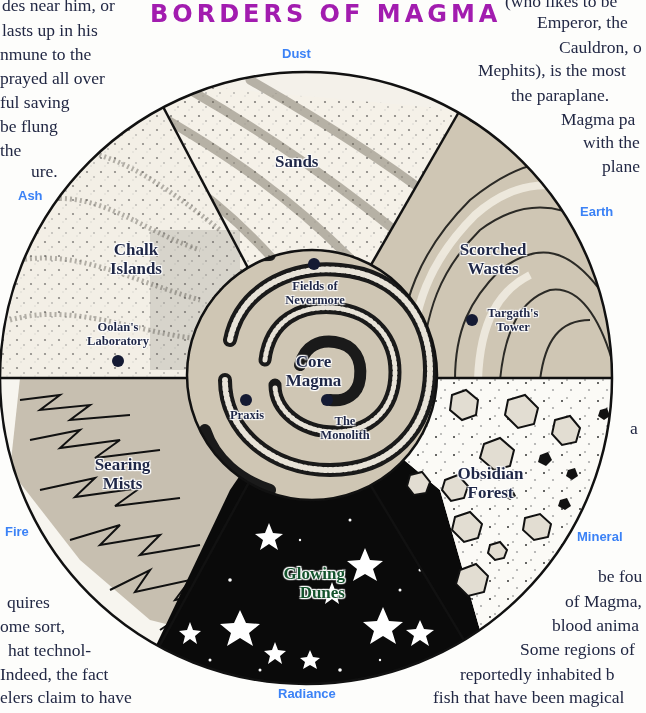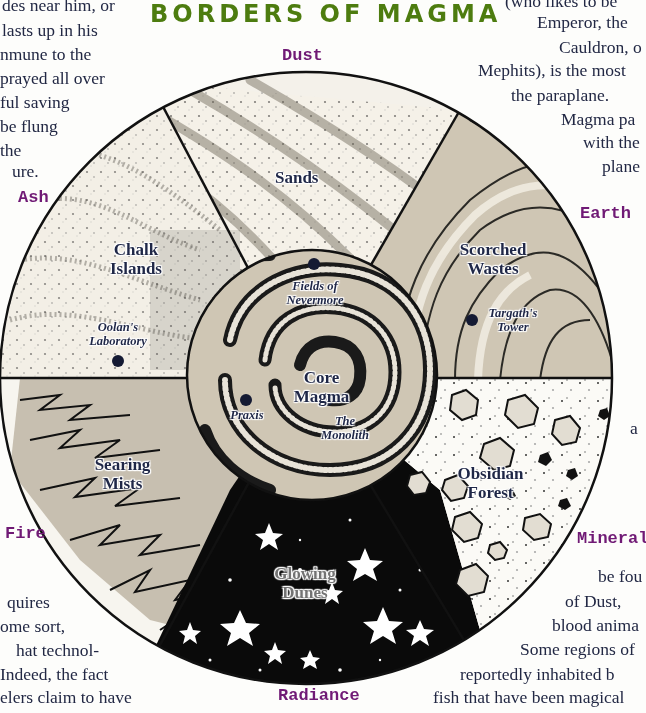--- a/index.html
+++ b/index.html
@@ -1,24 +1,24 @@
 <!DOCTYPE html>
 <html><head>
 <meta charset="utf-8">
 <style>
   html,body{margin:0;padding:0;background:#fdfdfb;}
   body{width:646px;height:713px;position:relative;overflow:hidden;font-family:"DejaVu Serif","Liberation Serif",serif;color:#1d2340;}
   .txt{position:absolute;font-size:17.5px;line-height:25.5px;white-space:nowrap;color:#222844;font-family:"Liberation Serif","DejaVu Serif",serif;}
-  .title{position:absolute;left:150px;top:0px;font-family:"DejaVu Sans","Liberation Sans",sans-serif;font-weight:bold;font-size:24px;letter-spacing:4px;color:#4d7c0f;}
-  .elabel{position:absolute;font-family:Liberation Mono, monospace;font-weight:bold;font-size:17px;color:#701a75;}
+  .title{position:absolute;left:150px;top:0px;font-family:"DejaVu Sans","Liberation Sans",sans-serif;font-weight:bold;font-size:24px;letter-spacing:4px;color:#a21caf;}
+  .elabel{position:absolute;font-family:Liberation Sans, sans-serif;font-weight:bold;font-size:13px;color:#3b82f6;}
   .rlabel{position:absolute;font-family:"Liberation Serif","DejaVu Serif",serif;font-weight:bold;font-size:17px;line-height:19px;color:#1f2747;text-align:center;
     text-shadow:0 0 2px #fff,0 0 2px #fff,1px 1px 1px #fff,-1px -1px 1px #fff,1px -1px 1px #fff,-1px 1px 1px #fff;}
   .plabel{position:absolute;font-family:"Liberation Serif","DejaVu Serif",serif;font-weight:bold;font-size:12.5px;line-height:14px;color:#1f2747;text-align:center;
-    text-shadow:0 0 2px #fff,0 0 2px #fff,1px 1px 1px #fff,-1px -1px 1px #fff,1px -1px 1px #fff,-1px 1px 1px #fff;font-style:italic;}
-  .dunes{color:#737373;}
+    text-shadow:0 0 2px #fff,0 0 2px #fff,1px 1px 1px #fff,-1px -1px 1px #fff,1px -1px 1px #fff,-1px 1px 1px #fff;}
+  .dunes{color:#14532d;text-align:right;}
   svg.map{position:absolute;left:0;top:0;}
 </style>
 </head>
 <body>
 
 <svg class="map" width="646" height="713" viewBox="0 0 646 713" xmlns="http://www.w3.org/2000/svg">
   <defs>
     <clipPath id="circ">
         <circle cx="306" cy="378" r="306"></circle>
       </clipPath>
@@ -179,82 +179,82 @@
 <div class="title">BORDERS OF MAGMA</div>
 
 <div>
   <div class="txt" style="left:2px;top:-7px;">des near him, or</div>
   <div class="txt" style="left:2px;top:18px;">lasts up in his</div>
   <div class="txt" style="left:0px;top:42px;">nmune to the</div>
   <div class="txt" style="left:0px;top:66px;">prayed all over</div>
   <div class="txt" style="left:0px;top:90px;">ful saving</div>
   <div class="txt" style="left:0px;top:114px;">be flung</div>
   <div class="txt" style="left:0px;top:138px;">the</div>
-  <div class="txt" style="left:12px;top:159px;">ure.</div>
+  <div class="txt" style="left:0px;top:159px;padding-left:31px;">ure.</div>
 </div>
 
 <div>
   <div class="txt" style="left:505px;top:-11px;">(who likes to be</div>
   <div class="txt" style="left:537px;top:10px;">Emperor, the</div>
   <div class="txt" style="left:559px;top:35px;">Cauldron, o</div>
   <div class="txt" style="left:478px;top:58px;">Mephits), is the most</div>
   <div class="txt" style="left:503px;top:83px;margin-left:8px;">the paraplane.</div>
   <div class="txt" style="left:561px;top:107px;">Magma pa</div>
   <div class="txt" style="left:583px;top:130px;">with the</div>
   <div class="txt" style="left:602px;top:154px;">plane</div>
 </div>
 
 <div class="txt" style="left:630px;top:416px;">a</div>
 
 <div>
   <div class="txt" style="left:598px;top:564px;">be fou</div>
-  <div class="txt" style="left:565px;top:589px;">of Dust,</div>
+  <div class="txt" style="left:565px;top:589px;">of Magma,</div>
   <div class="txt" style="left:552px;top:613px;">blood anima</div>
   <div class="txt" style="left:520px;top:637px;">Some regions of</div>
   <div class="txt" style="left:460px;top:662px;">reportedly inhabited b</div>
   <div class="txt" style="left:433px;top:685px;">fish that have been magical</div>
 </div>
 
 <div>
   <div class="txt" style="left:0px;top:590px;padding-left:7px;">quires</div>
   <div class="txt" style="left:0px;top:614px;">ome sort,</div>
-  <div class="txt" style="left:16px;top:638px;">hat technol-</div>
+  <div class="txt" style="left:8px;top:638px;">hat technol-</div>
   <div class="txt" style="left:0px;top:662px;">Indeed, the fact</div>
   <div class="txt" style="left:0px;top:685px;">elers claim to have</div>
 </div>
 
 <div class="elabel" style="left:282px;top:46px;">Dust</div>
 <div class="elabel" style="left:18px;top:188px;">Ash</div>
 <div class="elabel" style="left:580px;top:204px;">Earth</div>
 <div class="elabel" style="left:5px;top:524px;">Fire</div>
 <div class="elabel" style="left:577px;top:529px;">Mineral</div>
 <div class="elabel" style="left:278px;top:686px;">Radiance</div>
 
-<div class="rlabel" style="left:275px;top:168px;"><span>Sands</span></div>
+<div class="rlabel" style="left:275px;top:152px;"><span>Sands</span></div>
 <div class="rlabel" style="left:101px;top:240px;width:70px;">
     <div>Chalk</div>
     <div>Islands</div>
   </div>
 <div class="rlabel" style="left:448px;top:240px;width:90px;">
     <div>Scorched</div>
     <div>Wastes</div>
   </div>
 <div class="rlabel" style="left:85px;top:455px;width:75px;">
     <div>Searing</div>
     <div>Mists</div>
   </div>
 <div class="rlabel" style="left:453px;top:464px;width:75px;">
     <div>Obsidian</div>
     <div>Forest</div>
   </div>
 <div class="rlabel dunes" style="left:265px;top:564px;width:80px;">
     <div>Glowing</div>
     <div>Dunes</div>
   </div>
-<div class="rlabel" style="left:284px;top:352px;width:75px;margin-top:16px;">
+<div class="rlabel" style="left:276px;top:352px;width:75px;">
     <div>Core</div>
     <div>Magma</div>
   </div>
 
 <div class="plabel" style="left:272px;top:279px;width:86px;">
     <div>Fields of</div>
     <div>Nevermore</div>
   </div>
 <div class="plabel" style="left:78px;top:320px;width:80px;">
     <div>Oolan's</div>

